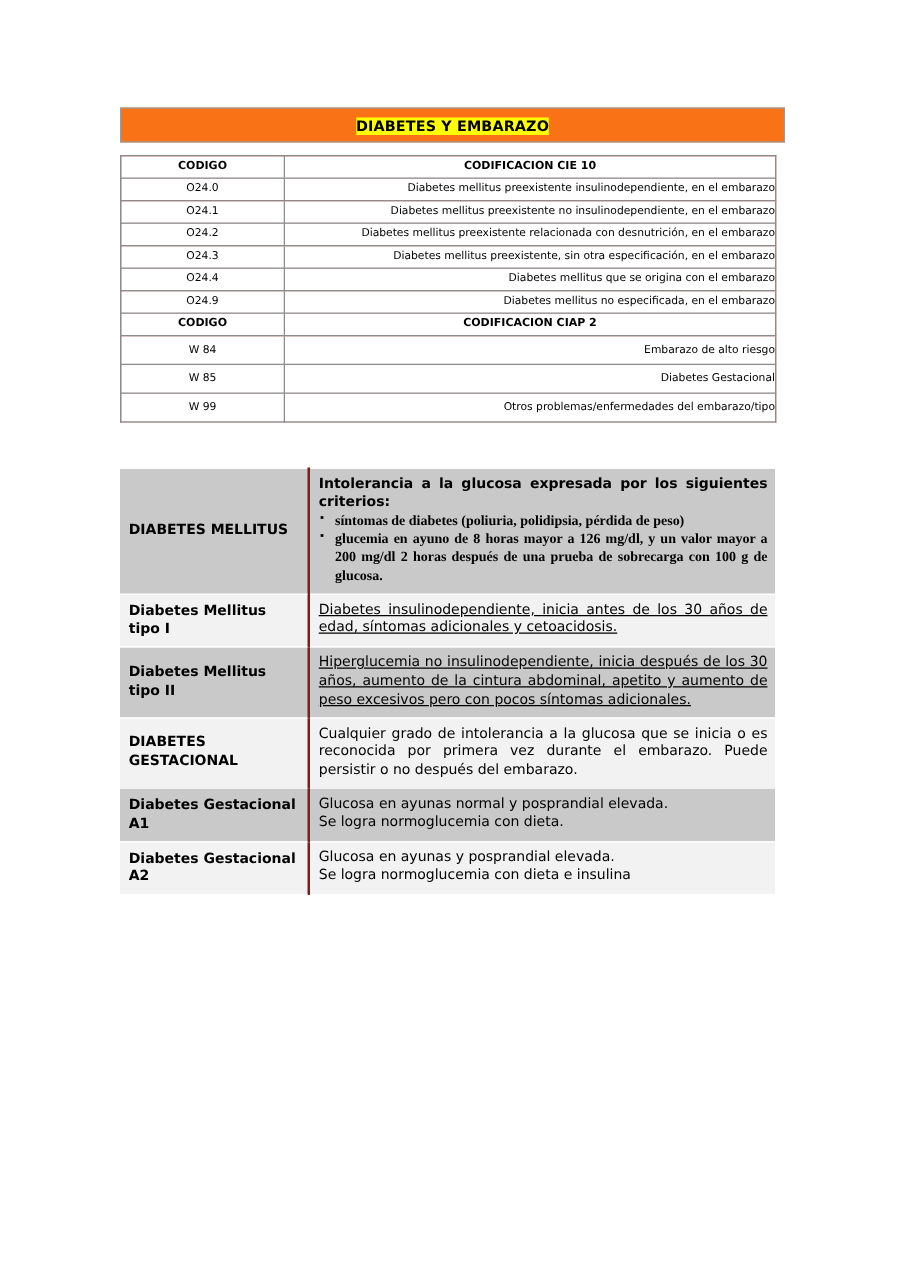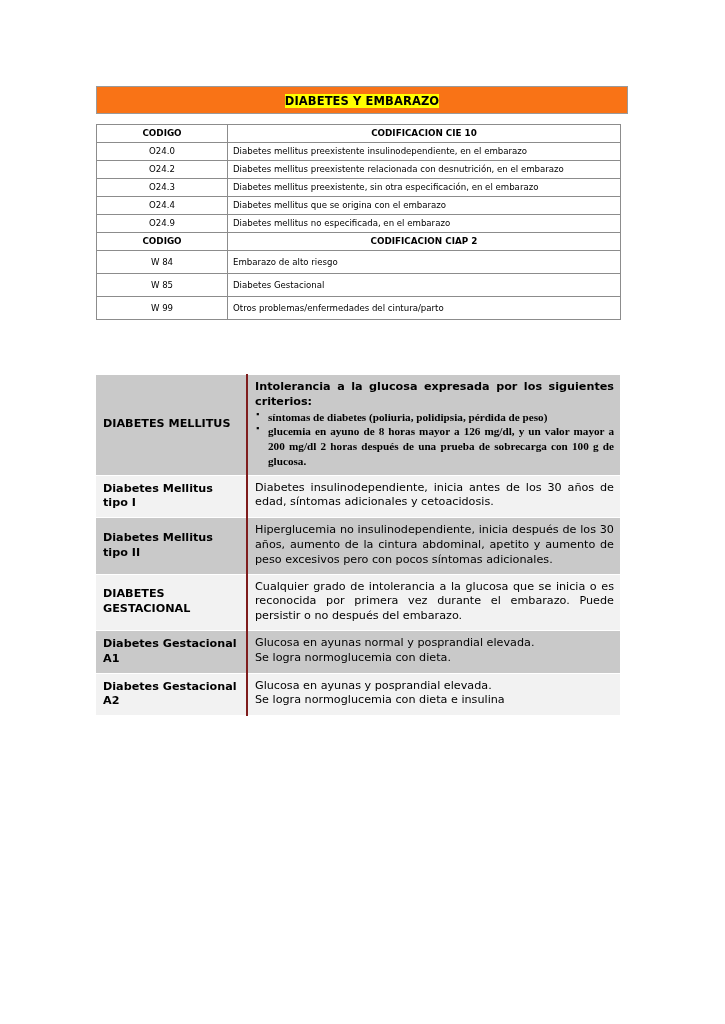--- a/index.html
+++ b/index.html
@@ -71,21 +71,21 @@
     font-weight: bold;
     text-align: center;
     font-size: 8.8px;
     height: 13px;
   }
   table.codes td.code {
     text-align: center;
     height: 13px;
   }
   table.codes td.desc {
-    text-align: left;
+    text-align: right;
     padding-left: 5px;
     height: 13px;
   }
   table.codes tr.tall td { height: 18px; }
 
   
   table.defs {
     position: absolute;
     left: 96px;
     top: 374px;
@@ -134,21 +134,21 @@
     position: absolute;
     left: 1px;
     top: -1px;
     font-size: 9px;
   }
   .lead {
     font-weight: bold;
     text-align: justify;
     margin: 0 0 0 0;
   }
-  .just { text-align: justify; }
+  .just { text-align: justify; text-decoration: underline; }
   .noj { text-align: left; }
 </style>
 </head>
 <body>
 
 <div class="page">
 
   <div class="banner" id="banner-title">
     <span class="hl">DIABETES Y EMBARAZO</span><span class="plain"></span>
   </div>
@@ -161,20 +161,24 @@
     <tbody>
       <tr>
         <th>CODIGO</th>
         <th>CODIFICACION CIE 10</th>
       </tr>
       <tr>
         <td class="code">O24.0</td>
         <td class="desc">Diabetes mellitus preexistente insulinodependiente, en el embarazo</td>
       </tr>
       <tr>
+        <td class="code">O24.1</td>
+        <td class="desc">Diabetes mellitus preexistente no insulinodependiente, en el embarazo</td>
+      </tr>
+      <tr>
         <td class="code">O24.2</td>
         <td class="desc">Diabetes mellitus preexistente relacionada con desnutrición, en el embarazo</td>
       </tr>
       <tr>
         <td class="code">O24.3</td>
         <td class="desc">Diabetes mellitus preexistente, sin otra especificación, en el embarazo</td>
       </tr>
       <tr>
         <td class="code">O24.4</td>
         <td class="desc">Diabetes mellitus que se origina con el embarazo</td>
@@ -190,21 +194,21 @@
       <tr class="tall">
         <td class="code">W 84</td>
         <td class="desc">Embarazo de alto riesgo</td>
       </tr>
       <tr class="tall">
         <td class="code">W 85</td>
         <td class="desc">Diabetes Gestacional</td>
       </tr>
       <tr class="tall">
         <td class="code">W 99</td>
-        <td class="desc">Otros problemas/enfermedades del cintura/parto</td>
+        <td class="desc">Otros problemas/enfermedades del embarazo/tipo</td>
       </tr>
     </tbody>
   </table>
 
 
   <table class="defs">
     <colgroup>
         <col class="d1">
         <col class="d2">
       </colgroup>

